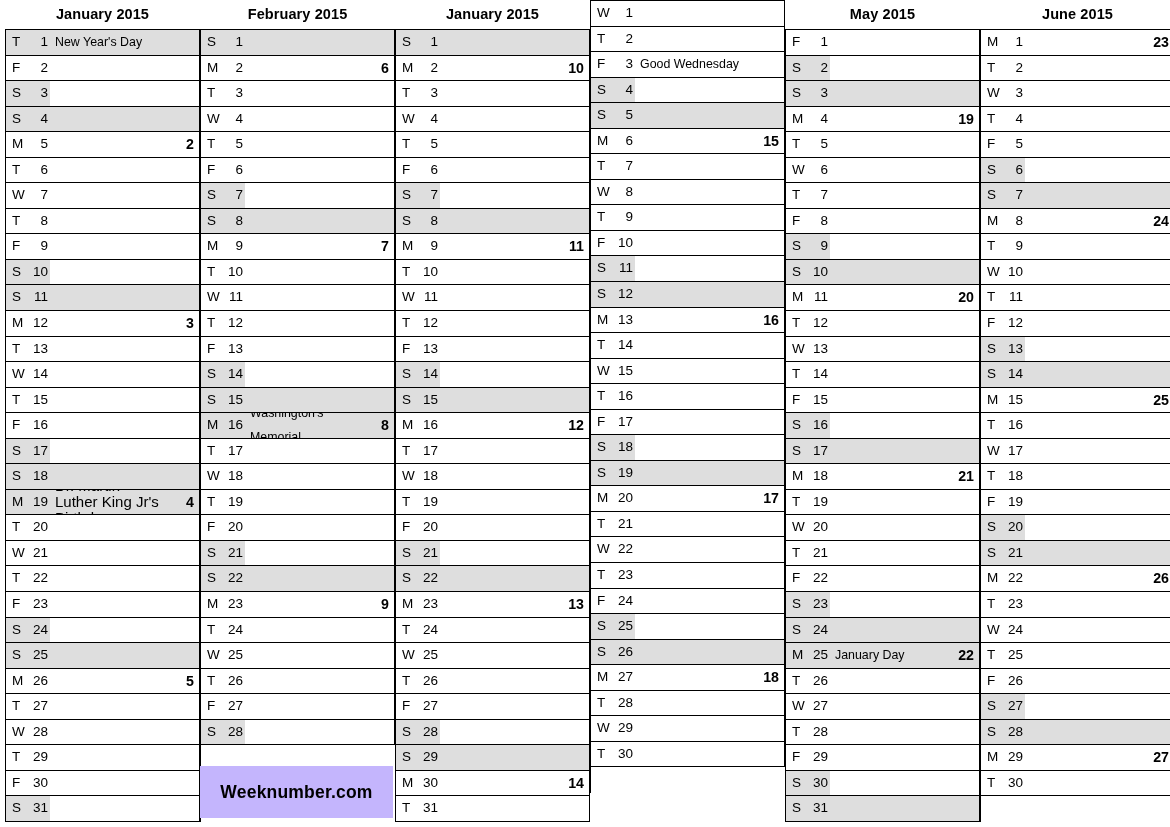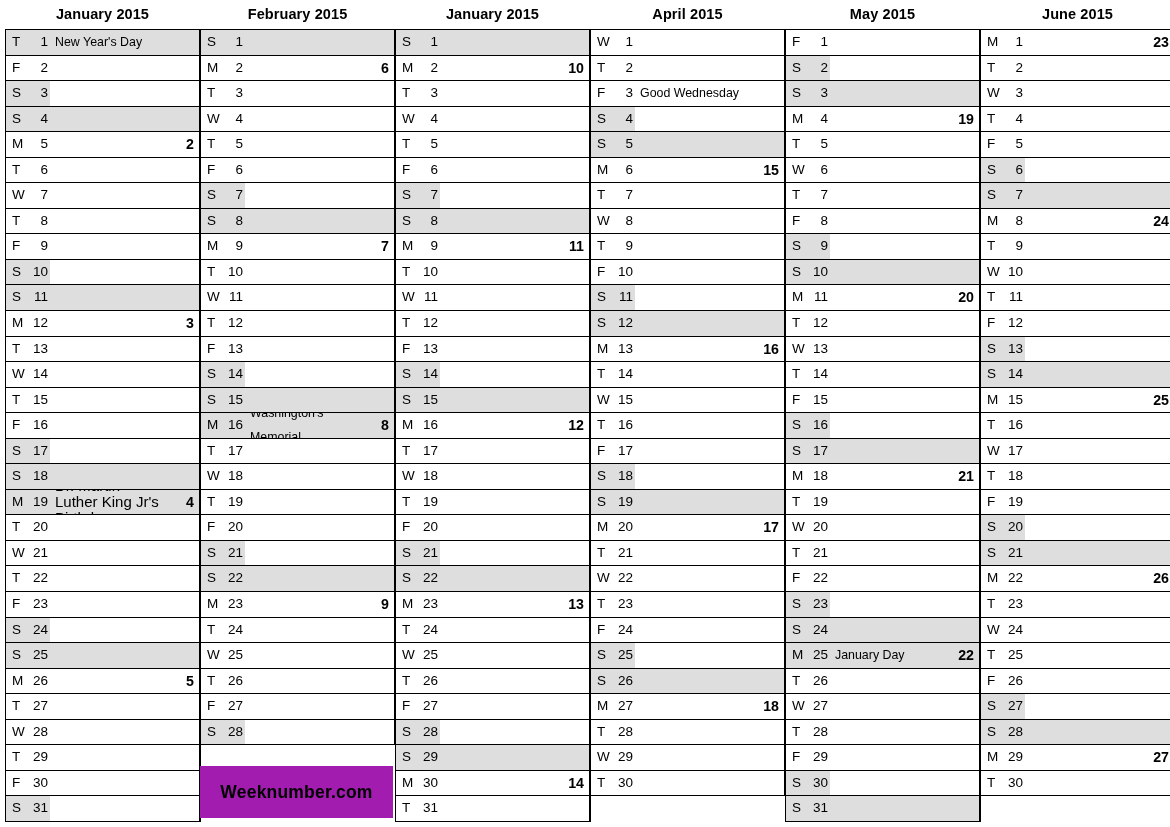--- a/index.html
+++ b/index.html
@@ -126,21 +126,21 @@
     left: 200px;
     top: 766px;
     width: 193px;
     height: 52px;
     display: flex;
     align-items: center;
     justify-content: center;
     font-size: 17.5px;
     font-weight: bold;
     z-index: 5;
-    background: #a21caf;
+    background: #c4b5fd;
     letter-spacing: 0.2px;
   }
 </style>
 </head>
 <body>
 
 <div id="calendar">
   <div class="months-row">
       <div class="month-col">
         <div class="month-title">January 2015</div>
@@ -559,21 +559,20 @@
             <span class="dnum">30</span>
             <span class="wk">14</span>
           </div>
           <div class="day-row">
             <span class="dow">T</span>
             <span class="dnum">31</span>
           </div>
         </div>
       </div>
       <div class="month-col">
-        <div class="month-title">April 2015</div>
         <div class="day-grid">
           <div class="day-row">
             <span class="dow">W</span>
             <span class="dnum">1</span>
           </div>
           <div class="day-row">
             <span class="dow">T</span>
             <span class="dnum">2</span>
           </div>
           <div class="day-row">

